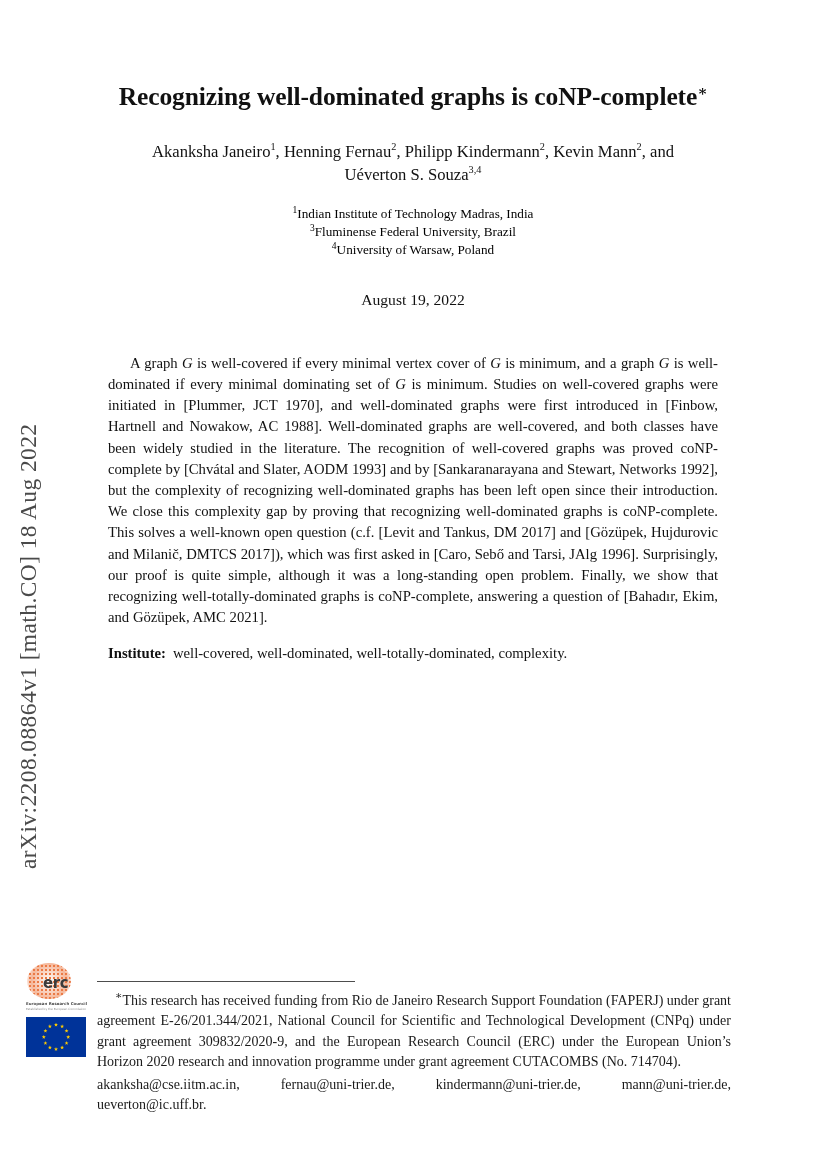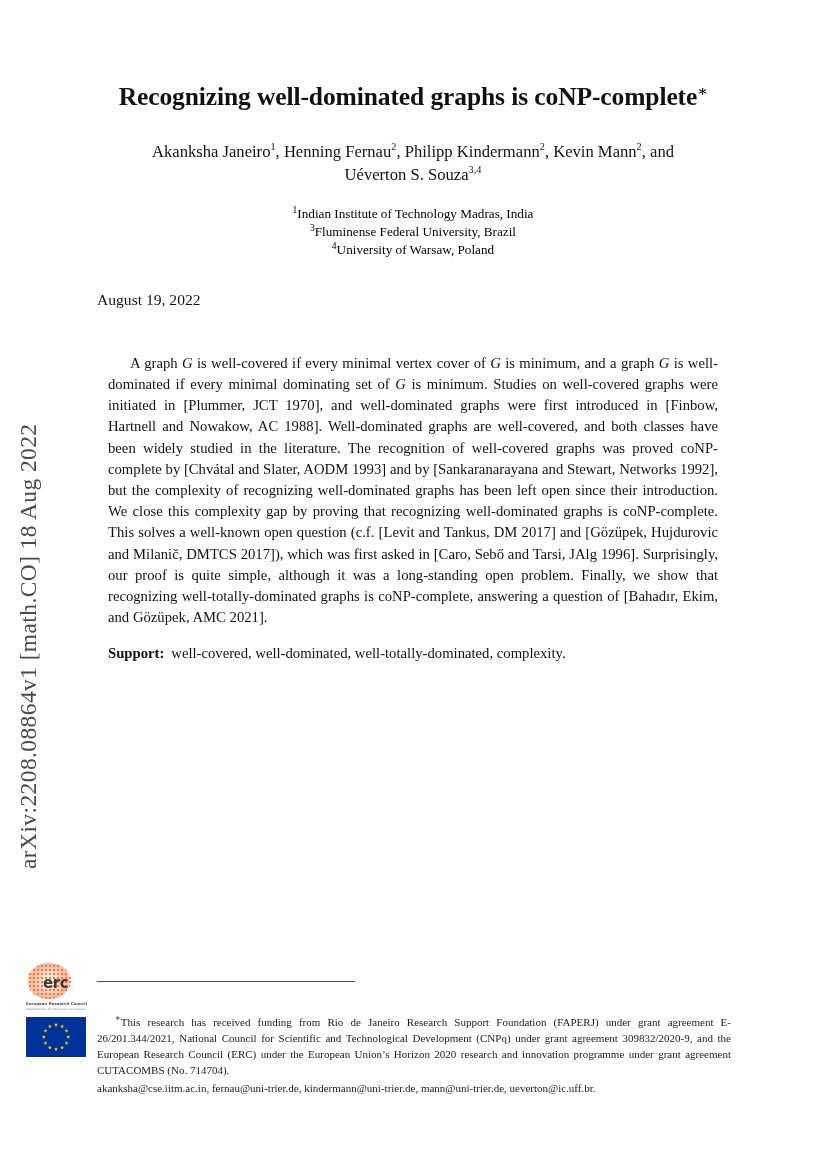--- a/index.html
+++ b/index.html
@@ -86,21 +86,21 @@
   }
   .affiliations sup {
     font-size: 72%;
     vertical-align: super;
     line-height: 0;
   }
   .affiliations div { white-space: nowrap; }
 
   .pubdate {
     margin-top: 32px;
-    text-align: left;
+    text-align: center;
     font-size: 15.6px;
     color: #111;
   }
 
   
   .abstract-block {
     margin-top: 44px;
     padding: 0 11px;
   }
   .abstract-heading {
@@ -135,23 +135,23 @@
     position: absolute;
     left: 97px;
     top: 981px;
     width: 258px;
     height: 1px;
     background: #4d4d4d;
   }
   .footnote {
     position: absolute;
     left: 97px;
-    top: 1014px;
+    top: 991px;
     width: 634px;
-    font-size: 11px;
+    font-size: 14px;
     line-height: 1.46;
     text-align: justify;
     color: #1a1a1a;
     text-indent: 18px;
   }
   .footnote sup {
     font-size: 78%;
     vertical-align: super;
     line-height: 0;
   }
@@ -253,21 +253,21 @@
     <div class="affiliations">
       <div><sup>1</sup><span>Indian Institute of Technology Madras, India</span></div>
       <div><sup>3</sup><span>Fluminense Federal University, Brazil</span></div>
       <div><sup>4</sup><span>University of Warsaw, Poland</span></div>
     </div>
 
     <div class="pubdate">August 19, 2022</div>
 
     <div class="abstract-block">
       <p class="abstract-body"><span>A graph </span><i>G</i><span> is well-covered if every minimal vertex cover of </span><i>G</i><span> is minimum, and a graph </span><i>G</i><span> is well-dominated if every minimal dominating set of </span><i>G</i><span> is minimum. Studies on well-covered graphs were initiated in [Plummer, JCT 1970], and well-dominated graphs were first introduced in [Finbow, Hartnell and Nowakow, AC 1988]. Well-dominated graphs are well-covered, and both classes have been widely studied in the literature. The recognition of well-covered graphs was proved coNP-complete by [Chvátal and Slater, AODM 1993] and by [Sankaranarayana and Stewart, Networks 1992], but the complexity of recognizing well-dominated graphs has been left open since their introduction. We close this complexity gap by proving that recognizing well-dominated graphs is coNP-complete. This solves a well-known open question (c.f. [Levit and Tankus, DM 2017] and [Gözüpek, Hujdurovic and Milanič, DMTCS 2017]), which was first asked in [Caro, Sebő and Tarsi, JAlg 1996]. Surprisingly, our proof is quite simple, although it was a long-standing open problem. Finally, we show that recognizing well-totally-dominated graphs is coNP-complete, answering a question of [Bahadır, Ekim, and Gözüpek, AMC 2021].</span></p>
-      <p class="keywords"><b>Support:</b><span class="kw-sep"></span><span>well-covered, well-dominated, well-totally-dominated, complexity.</span></p>
+      <p class="keywords"><b>Institute:</b><span class="kw-sep"></span><span>well-covered, well-dominated, well-totally-dominated, complexity.</span></p>
     </div>
 
   </div>
 
   <div class="footnote-rule"></div>
 
   <div class="footnote">
     <sup>∗</sup><span>This research has received funding from Rio de Janeiro Research Support Foundation (FAPERJ) under grant agreement E-26/201.344/2021, National Council for Scientific and Technological Development (CNPq) under grant agreement 309832/2020-9, and the European Research Council (ERC) under the European Union’s Horizon 2020 research and innovation programme under grant agreement CUTACOMBS (No. 714704).</span>
     <div class="emails">akanksha@cse.iitm.ac.in, fernau@uni-trier.de, kindermann@uni-trier.de, mann@uni-trier.de, ueverton@ic.uff.br.</div>
   </div>

